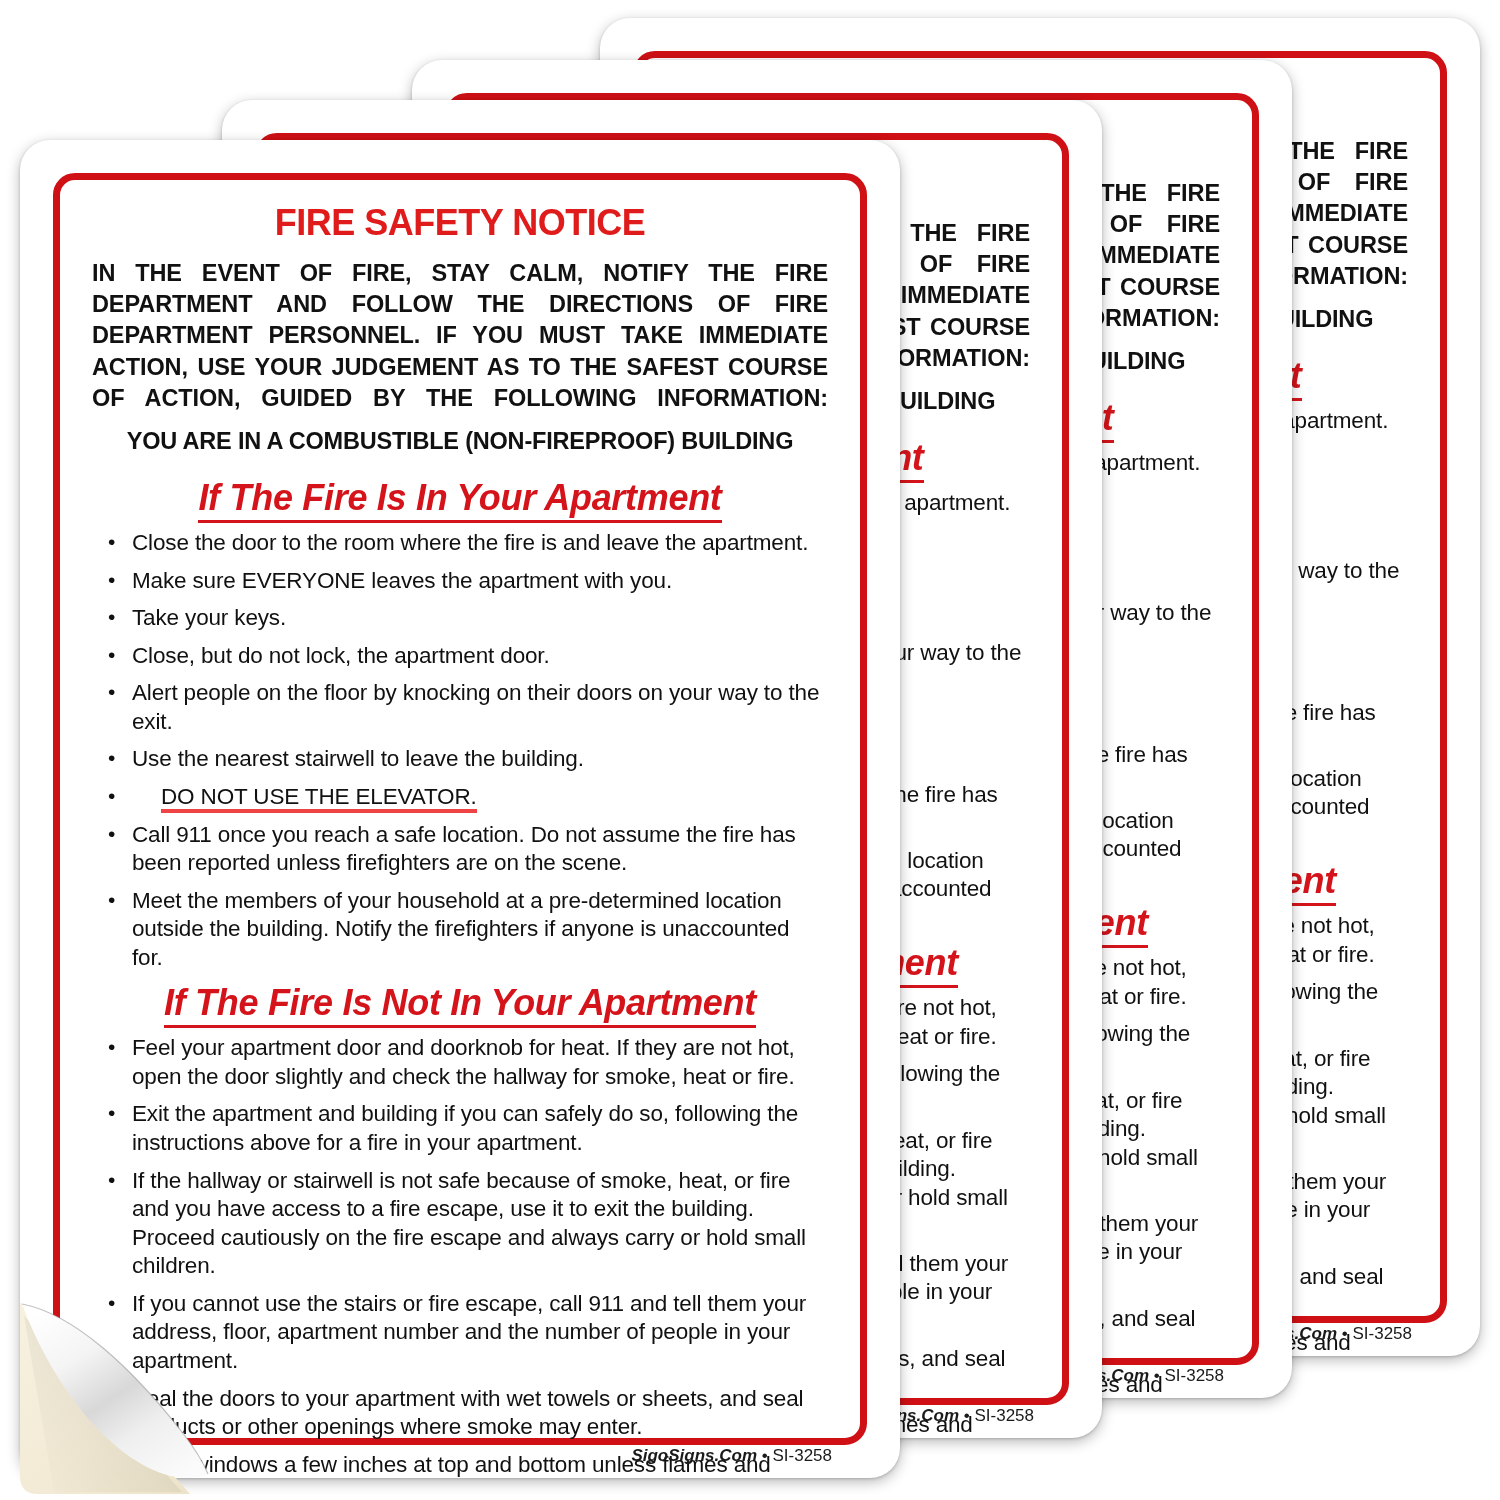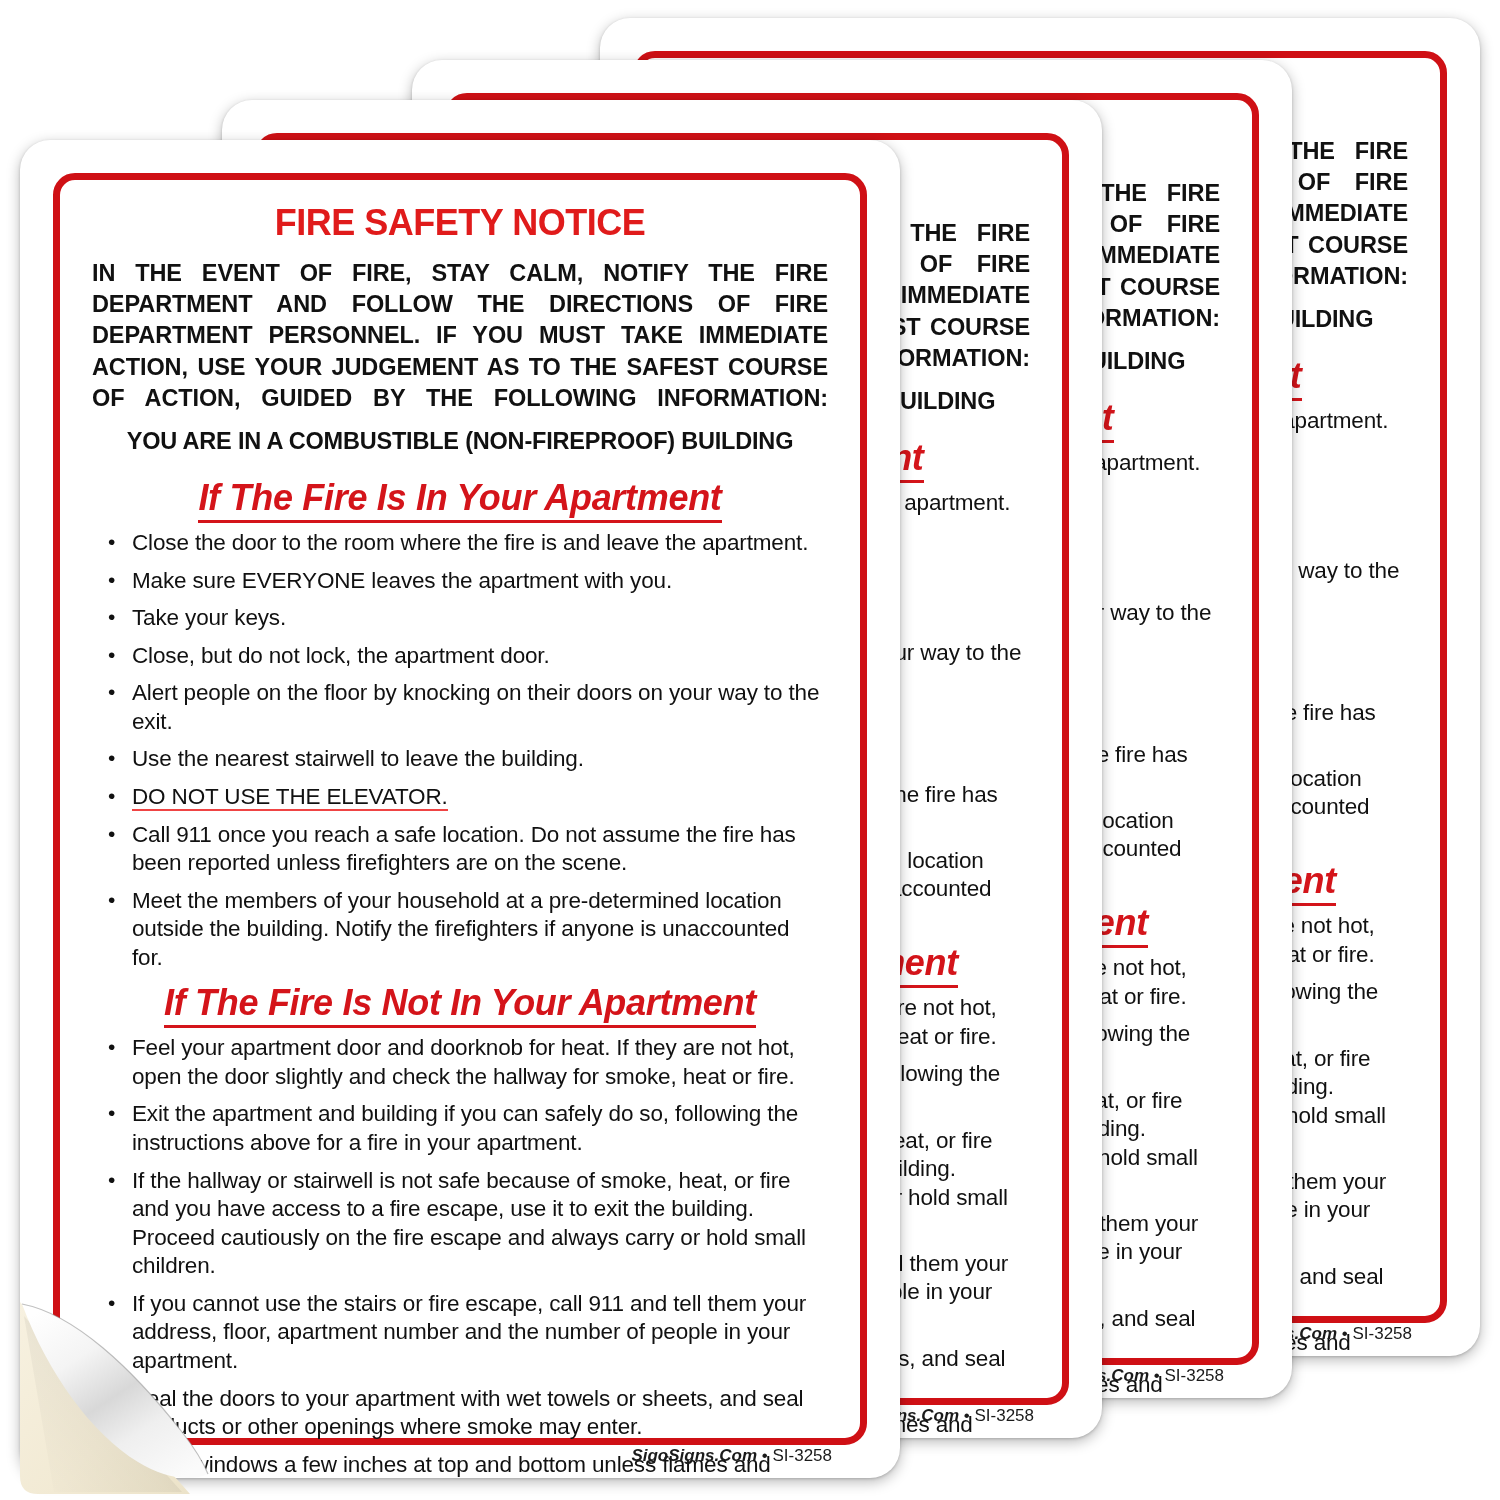--- a/index.html
+++ b/index.html
@@ -103,21 +103,22 @@
   }
   ul.bullets li::before {
     content: "\2022";
     position: absolute;
     left: 4px;
     top: -1px;
     font-size: 21px;
     line-height: 1.3;
   }
   ul.bullets li.underline > span.u {
-    border-bottom: 2px solid #ef4444;
+    border-bottom: 4px solid #ef4444;
+    margin-left: 29px;
   }
   .footer {
     position: absolute;
     right: 28px;
     bottom: -28px;
     font-size: 17px;
     color: #1a1a1a;
     white-space: nowrap;
   }
   .footer .brand { font-weight: bold; font-style: italic; }

